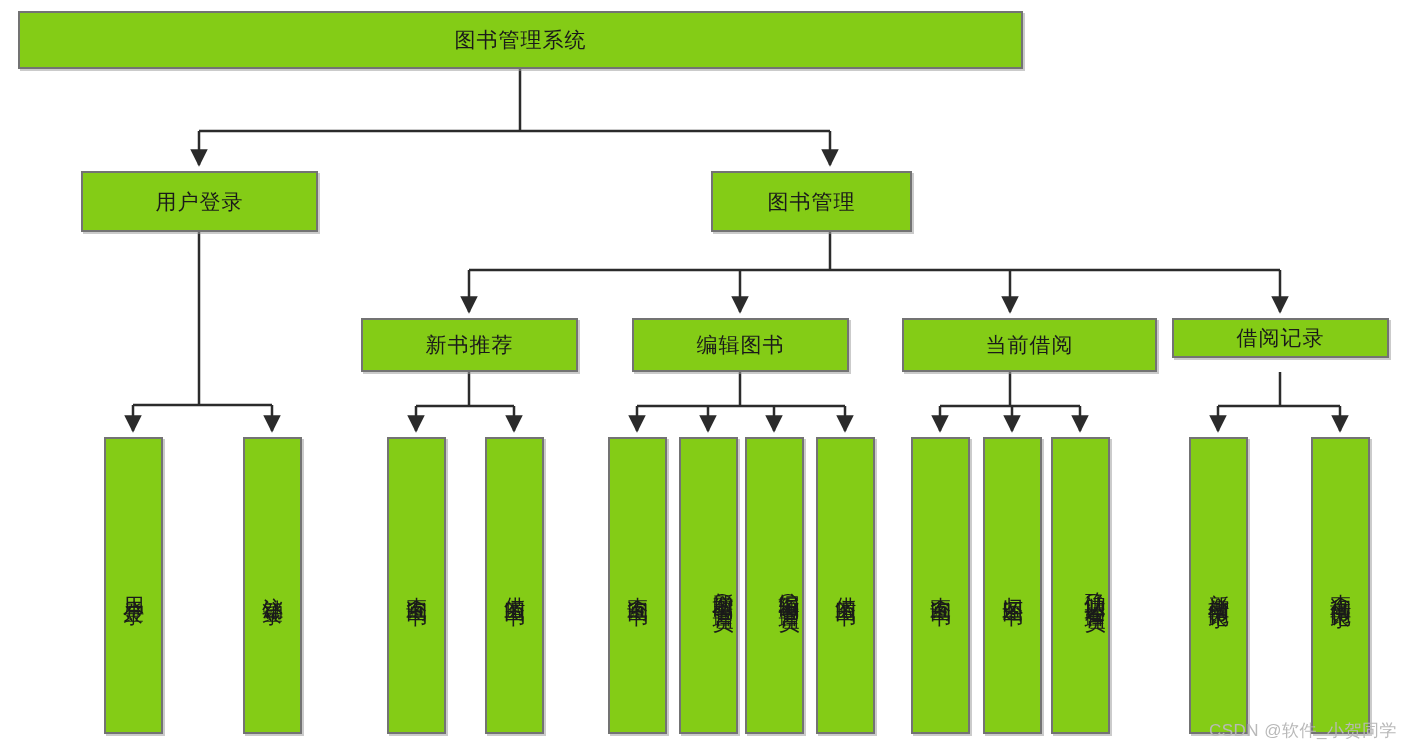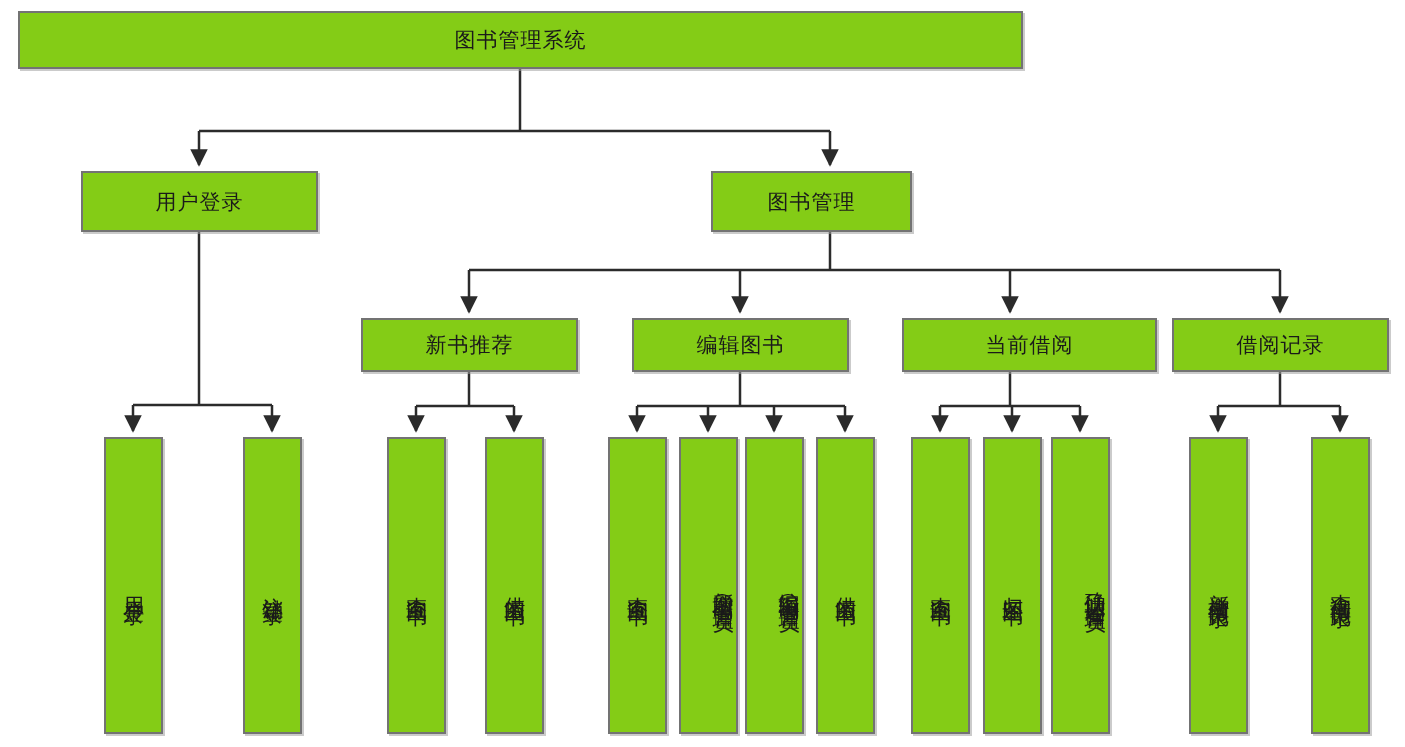--- a/index.html
+++ b/index.html
@@ -142,21 +142,21 @@
 
   <div class="node horizontal" style="left:361px; top:318px; width:217px; height:54px;align-items:center;">
     <span>新书推荐</span>
   </div>
   <div class="node horizontal" style="left:632px; top:318px; width:217px; height:54px;">
     <span>编辑图书</span>
   </div>
   <div class="node horizontal" style="left:902px; top:318px; width:255px; height:54px;">
     <span>当前借阅</span>
   </div>
-  <div class="node horizontal" style="left:1172px; top:318px; width:217px; height:54px;">
+  <div class="node horizontal" style="left:1172px; top:318px; width:217px; height:40px;">
     <span>借阅记录</span>
   </div>
 
   <div class="node vertical v-centered" style="left:104px; top:437px; width:59px; height:297px;">
     <span class="vtext">用户登录</span>
   </div>
   <div class="node vertical v-centered" style="left:243px; top:437px; width:59px; height:297px;">
     <span class="vtext">注销登录</span>
   </div>
 
@@ -190,14 +190,15 @@
     <span class="vtext">确认归还（管理员）</span>
   </div>
 
   <div class="node vertical v-centered" style="left:1189px; top:437px; width:59px; height:297px;">
     <span class="vtext">新增借阅记录</span>
   </div>
   <div class="node vertical v-centered" style="left:1311px; top:437px; width:59px; height:297px;">
     <span class="vtext">查询借阅记录</span>
   </div>
 
+  <div id="watermark">CSDN @软件_小贺同学</div>
 
 </div>
 
 </body></html>

